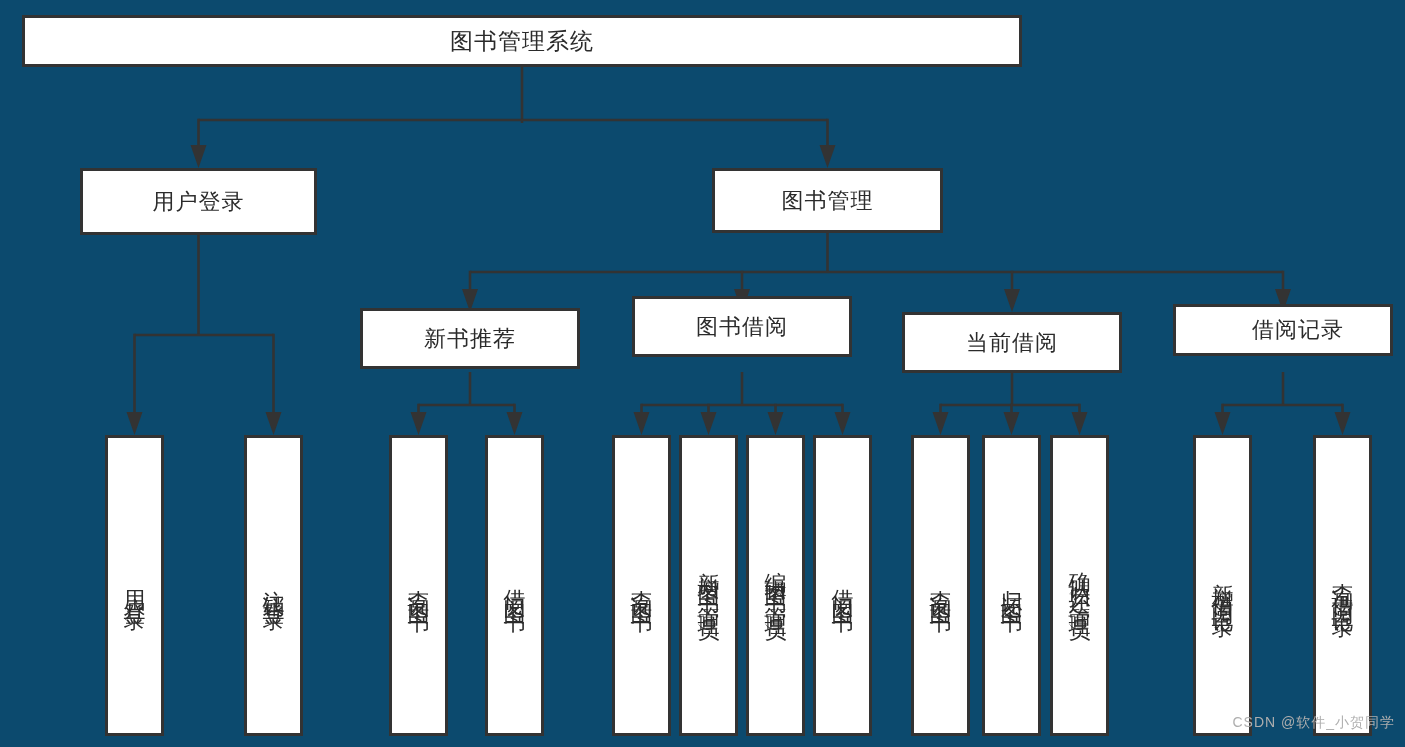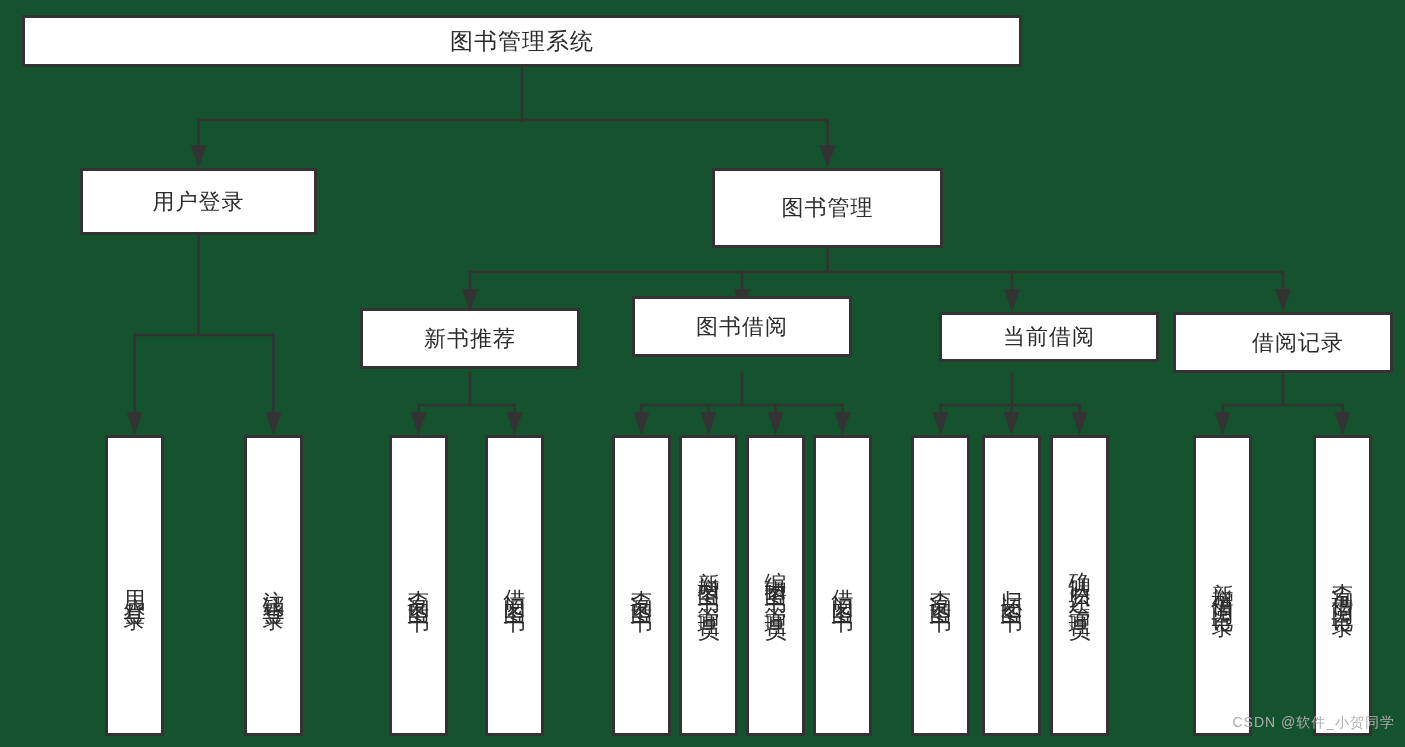--- a/index.html
+++ b/index.html
@@ -1,17 +1,17 @@
 <!DOCTYPE html>
 <html><head>
 <meta charset="utf-8">
 <style>
   html,body{margin:0;padding:0;background:#ffffff;}
   body{font-family:"Liberation Sans","DejaVu Sans",sans-serif;}
-  #stage{position:relative;width:1405px;height:747px;background:#14532d;overflow:hidden;}
+  #stage{position:relative;width:1405px;height:747px;background:#0c4a6e;overflow:hidden;}
   #wires{position:absolute;left:0;top:0;width:1405px;height:747px;}
   .node{
     position:absolute;box-sizing:border-box;background:#ffffff;
     border:3px solid #333333;display:flex;align-items:center;justify-content:center;
     color:#2b2b2b;font-size:22px;letter-spacing:1px;z-index:2;
   }
   .node.root{font-size:23px;}
   .leaf{
     position:absolute;box-sizing:border-box;background:#ffffff;
     border:3px solid #333333;top:435px;height:301px;width:59px;
@@ -100,34 +100,34 @@
     </g>
   </svg>
 
   <div class="node root" style="left:22px;top:15px;width:1000px;height:52px;">
     <span>图书管理系统</span>
   </div>
 
   <div class="node" style="left:80px;top:168px;width:237px;height:67px;">
     <span>用户登录</span>
   </div>
-  <div class="node" style="left:712px;top:168px;width:231px;height:80px;">
+  <div class="node" style="left:712px;top:168px;width:231px;height:65px;">
     <span>图书管理</span>
   </div>
 
   <div class="node" style="left:360px;top:308px;width:220px;height:61px;">
     <span>新书推荐</span>
   </div>
   <div class="node" style="left:632px;top:296px;width:220px;height:61px;">
     <span>图书借阅</span>
   </div>
-  <div class="node" style="left:939px;top:312px;width:220px;height:50px;">
+  <div class="node" style="left:902px;top:312px;width:220px;height:61px;">
     <span>当前借阅</span>
   </div>
-  <div class="node" style="left:1173px;top:312px;width:220px;height:61px;padding-left:30px;">
+  <div class="node" style="left:1173px;top:304px;width:220px;height:52px;padding-left:30px;">
     <span>借阅记录</span>
   </div>
 
   <div class="leaf" style="left:105px;">
     <span class="vtxt">用户登录</span>
   </div>
   <div class="leaf" style="left:244px;">
     <span class="vtxt">注销登录</span>
   </div>
 

